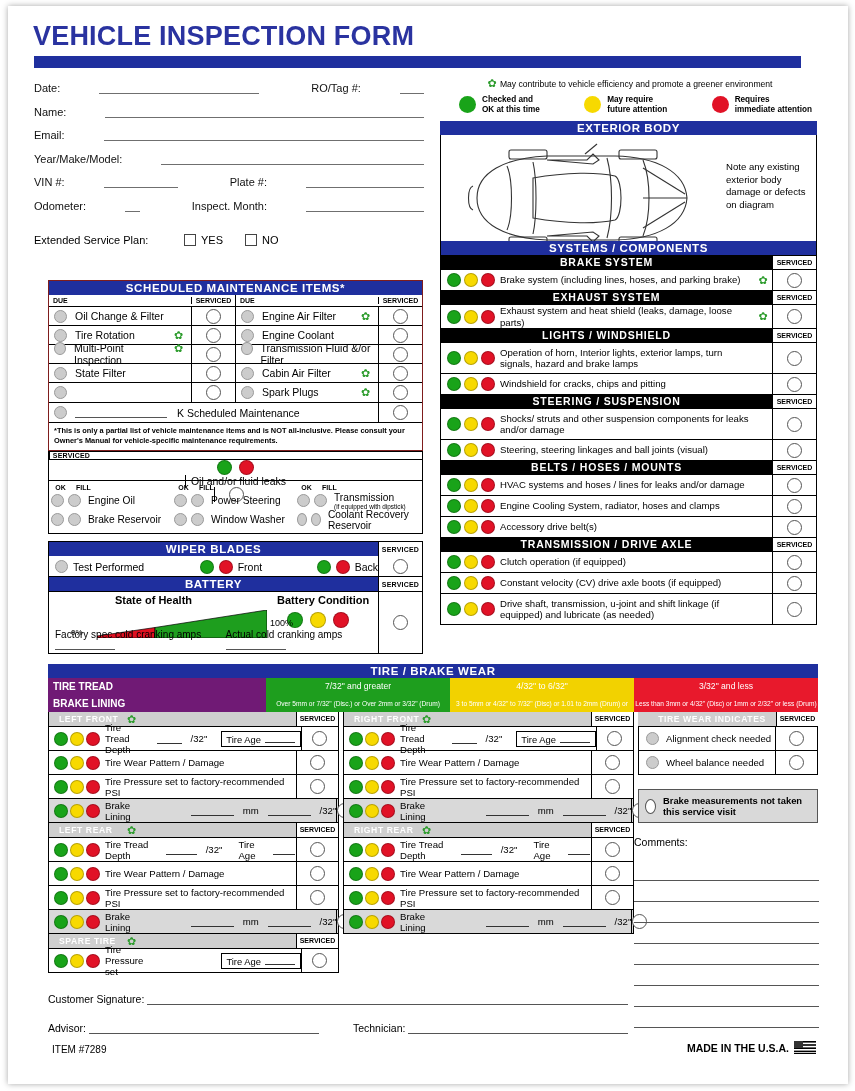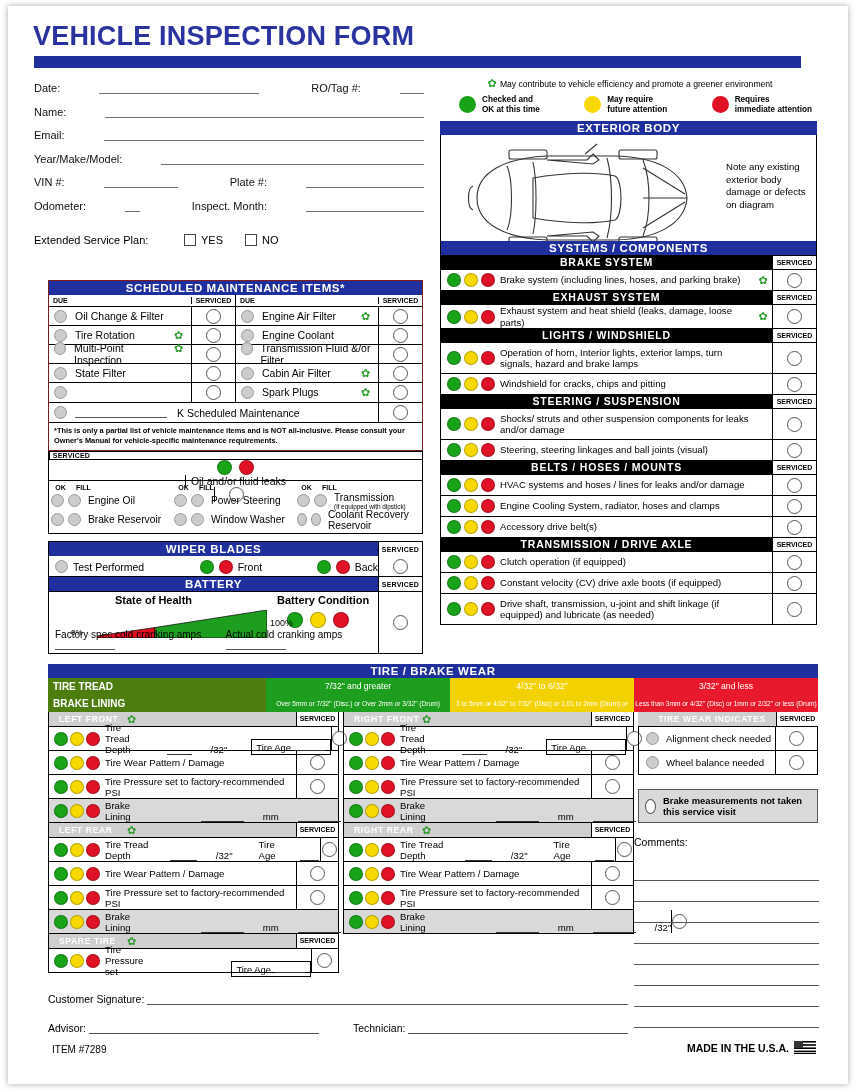--- a/index.html
+++ b/index.html
@@ -142,41 +142,41 @@
   .sys-row { display:flex; border-top:1px solid #000; min-height:21px; align-items:stretch;}
   .sys-row .dots { display:flex; gap:3px; align-items:center; padding:0 5px 0 6px; }
   .sys-row .txt { flex:1; font-size:9.6px; display:flex; align-items:center; line-height:11.5px; padding-right:4px;}
   .sys-row .leafcell{ width:16px; display:flex; align-items:center; justify-content:center;}
   .sys-row .srv { width:44px; border-left:1px solid #000; display:flex; align-items:center; justify-content:center;}
   .sys-row.tall { min-height:31px;}
 
   
   .tire-wrap { position:absolute; left:36px; top:656px; width:770px; }
   .tw-legend { display:flex; height:34px; }
-  .tw-left { width:218px; background:#4d7c0f; color:#fff; }
+  .tw-left { width:218px; background:#701a75; color:#fff; }
   .tw-left div { font-size:10px; font-weight:bold; padding-left:5px; height:17px; line-height:17px;}
   .tw-seg { flex:1; color:#fff; }
   .tw-seg .t1 { height:17px; font-size:8.6px; text-align:center; line-height:17px;}
   .tw-seg .t2 { height:17px; font-size:6.6px; text-align:center; line-height:17px;}
   .tw-seg.green { background:#1e9e1e; }
   .tw-seg.yellow { background:#f2d200; }
   .tw-seg.yellow .t1, .tw-seg.yellow .t2 { color:#fff; }
   .tw-seg.red { background:#e8192c; }
 
   .tire-cols { display:flex; margin-top:0px; }
   .tcol { width:291px; border:1px solid #000; border-top:none;}
   .tcol3 { width:180px; margin-left:4px; }
   .corner-hdr { display:flex; background:#cfcfcf; height:14px; align-items:center;}
   .corner-hdr .nm { font-size:8.6px; font-weight:bold; color:#fff; letter-spacing:.6px; padding-left:10px; width:76px;}
   .corner-hdr .sp { flex:1; background:#fff; height:100%; border-left:1px solid #000;}
   .corner-hdr .srv { width:42px; font-size:7px; font-weight:bold; text-align:center; background:#fff; border-left:1px solid #000; line-height:14px;}
   .trow { display:flex; border-top:1px solid #000; height:24px; align-items:center;}
   .trow.shade { background:#d9d9d9; }
   .trow .dots { display:flex; gap:2px; padding:0 5px; }
-  .trow .txt { flex:1; font-size:9.6px; display:flex; align-items:flex-end; gap:18px;}
+  .trow .txt { flex:1; font-size:9.6px; display:flex; align-items:center; gap:8px;}
   .trow .srv { width:42px; border-left:1px solid #000; height:100%; display:flex; align-items:center; justify-content:center;}
   .ageBox { border:1px solid #000; font-size:9.4px; padding:1px 4px; margin-left:6px; white-space:nowrap;}
   .uline { display:inline-block; border-bottom:1px solid #333; height:10px; width:42px; margin:0 1px;}
   .uline.w30{width:30px;} .uline.w52{width:52px;}
 
   
   .twi-box { border:1px solid #000; border-top:none;}
   .twi-row { display:flex; height:24px; align-items:center; border-top:1px solid #000;}
   .twi-row .txt{ flex:1; font-size:9.6px; display:flex; align-items:center; gap:7px; padding-left:7px;}
   .twi-row .srv { width:42px; border-left:1px solid #000; height:100%; display:flex; align-items:center; justify-content:center;}

